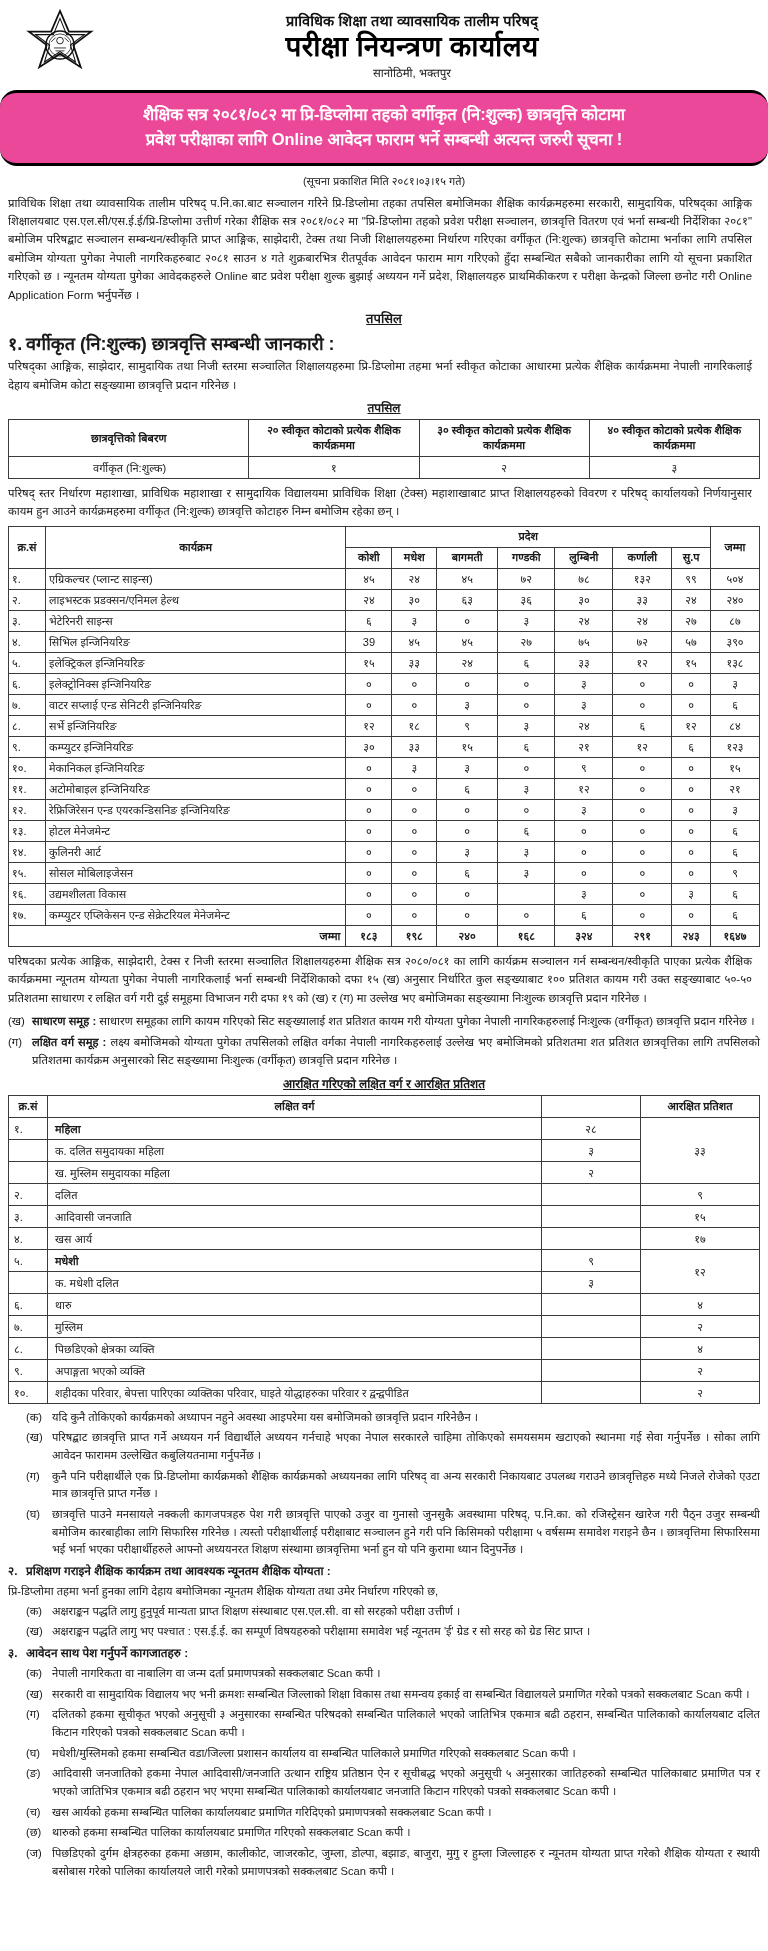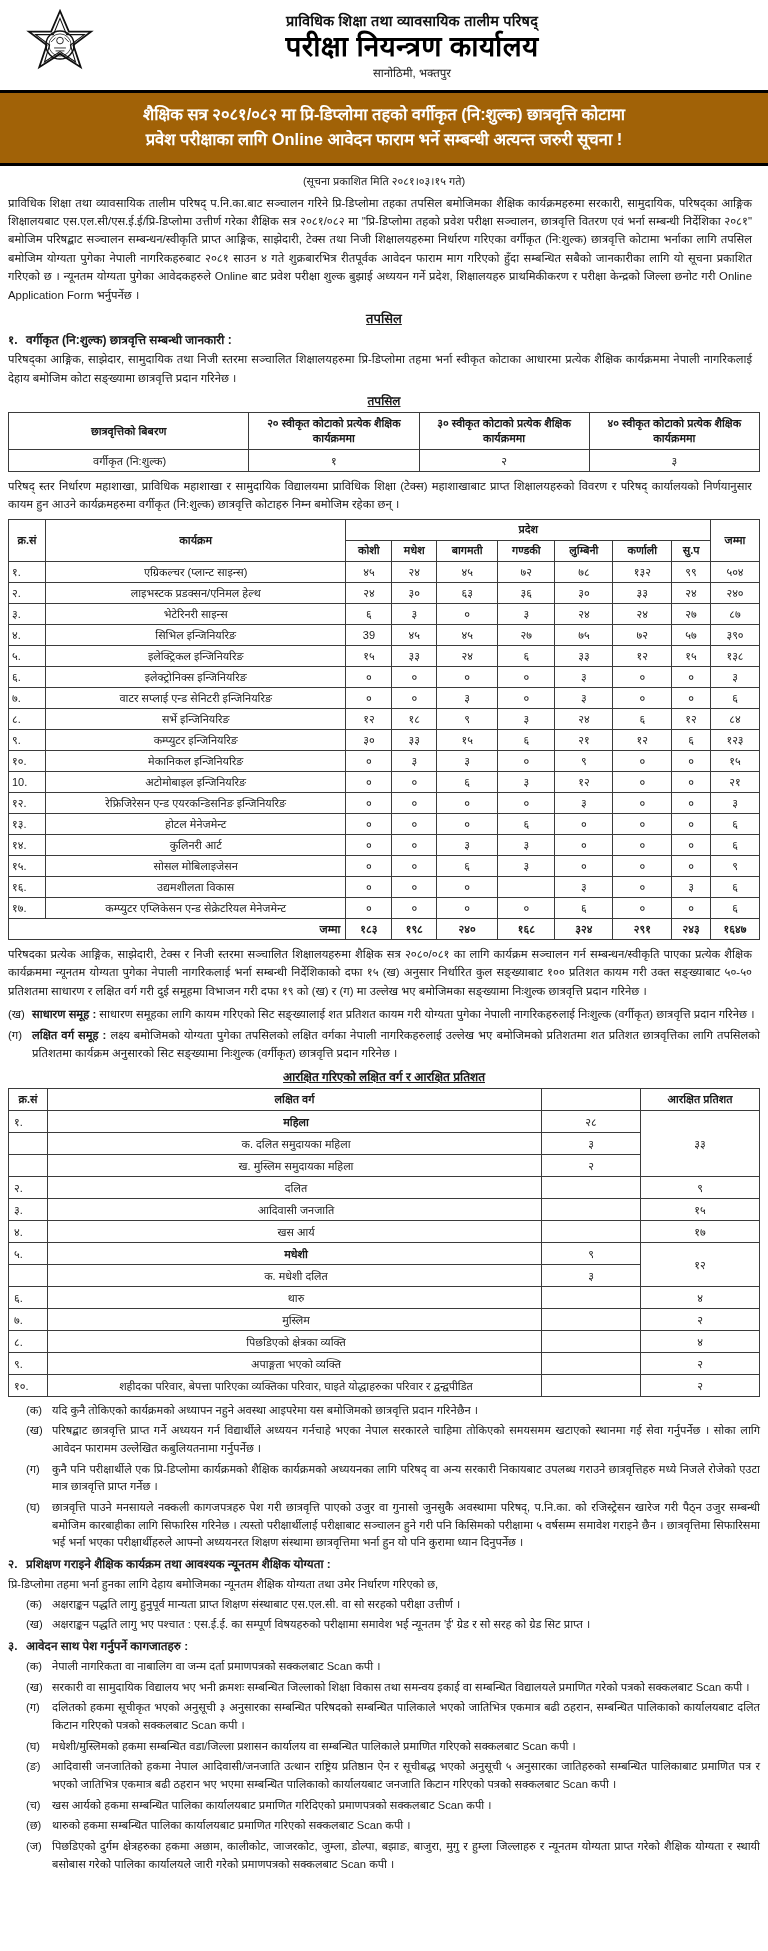--- a/index.html
+++ b/index.html
@@ -16,45 +16,45 @@
   .logo-wrap{width:120px;display:flex;justify-content:center;align-items:center;}
   .logo{width:74px;height:74px;position:relative;}
   .logo svg{width:74px;height:74px;display:block;}
   .lh-text{flex:1;text-align:center;padding-right:60px;}
   .org-line1{font-size:14.5px;font-weight:bold;letter-spacing:.2px;color:#111;}
   .org-line2{font-size:28px;font-weight:bold;line-height:1.12;color:#000;margin-top:1px;letter-spacing:.3px;}
   .org-line3{font-size:11.5px;color:#222;margin-top:3px;}
 
   
   .banner{
-    background:#a16207;color:#fff;text-align:center;
+    background:#ec4899;color:#fff;text-align:center;
     padding:9px 14px 11px 14px;margin-top:6px;
-    border-top:3px solid #000;border-bottom:3px solid #000;
+    border-top:3px solid #000;border-bottom:3px solid #000;border-radius:17px;
   }
   .banner div{font-size:16.5px;font-weight:bold;line-height:1.5;}
 
   .pubdate{text-align:center;font-size:11px;margin:7px 0 6px 0;}
 
   
   .para{
     font-size:11.4px;line-height:1.62;text-align:justify;
     padding:0 8px;margin:0 8px 5px 0;
   }
   .para.tight{margin-bottom:2px;}
   .center-head{text-align:center;font-weight:bold;font-size:13px;text-decoration:underline;margin:5px 0 4px 0;}
-  .sub-head{font-weight:bold;font-size:12px;padding:0 8px;margin:2px 16px 2px 0;}
+  .sub-head{font-weight:bold;font-size:18px;padding:0 8px;margin:2px 16px 2px 0;}
   .sub-head .num{display:inline-block;width:18px;}
   .small-center-head{text-align:center;font-weight:bold;font-size:12px;text-decoration:underline;margin:5px 0 3px 0;}
 
   
   table{border-collapse:collapse;width:calc(100% - 16px);margin:0 8px 5px 8px;font-size:11px;}
   th,td{border:1px solid #3b3b3b;padding:3px 4px;vertical-align:middle;}
   th{font-weight:bold;text-align:center;line-height:1.35;}
   td{text-align:center;}
-  td.lbl{text-align:center;padding-left:6px;}
+  td.lbl{text-align:left;padding-left:6px;}
   td.idx{text-align:left;width:26px;padding-left:5px;}
   .quota-table td.lbl{text-align:center;}
   .quota-table th{font-size:11px;}
   .prog-table th,.prog-table td{padding:2.5px 3px;font-size:11px;}
   .prog-table td.lbl{font-size:11px;}
   .prog-table .total-row td{font-weight:bold;}
   .prog-table .total-label{text-align:right;font-weight:bold;padding-right:5px;}
   .res-table td.lbl{padding-left:7px;}
   .res-table .bold{font-weight:bold;margin-left:44px;}
   .res-table .sub{padding-left:14px;}
@@ -267,21 +267,21 @@
           <td>०</td>
           <td>३</td>
           <td>३</td>
           <td>०</td>
           <td>९</td>
           <td>०</td>
           <td>०</td>
           <td>१५</td>
         </tr>
         <tr>
-          <td class="idx">10.</td>
+          <td class="idx">११.</td>
           <td class="lbl">अटोमोबाइल इन्जिनियरिङ</td>
           <td>०</td>
           <td>०</td>
           <td>६</td>
           <td>३</td>
           <td>१२</td>
           <td>०</td>
           <td>०</td>
           <td>२१</td>
         </tr>

